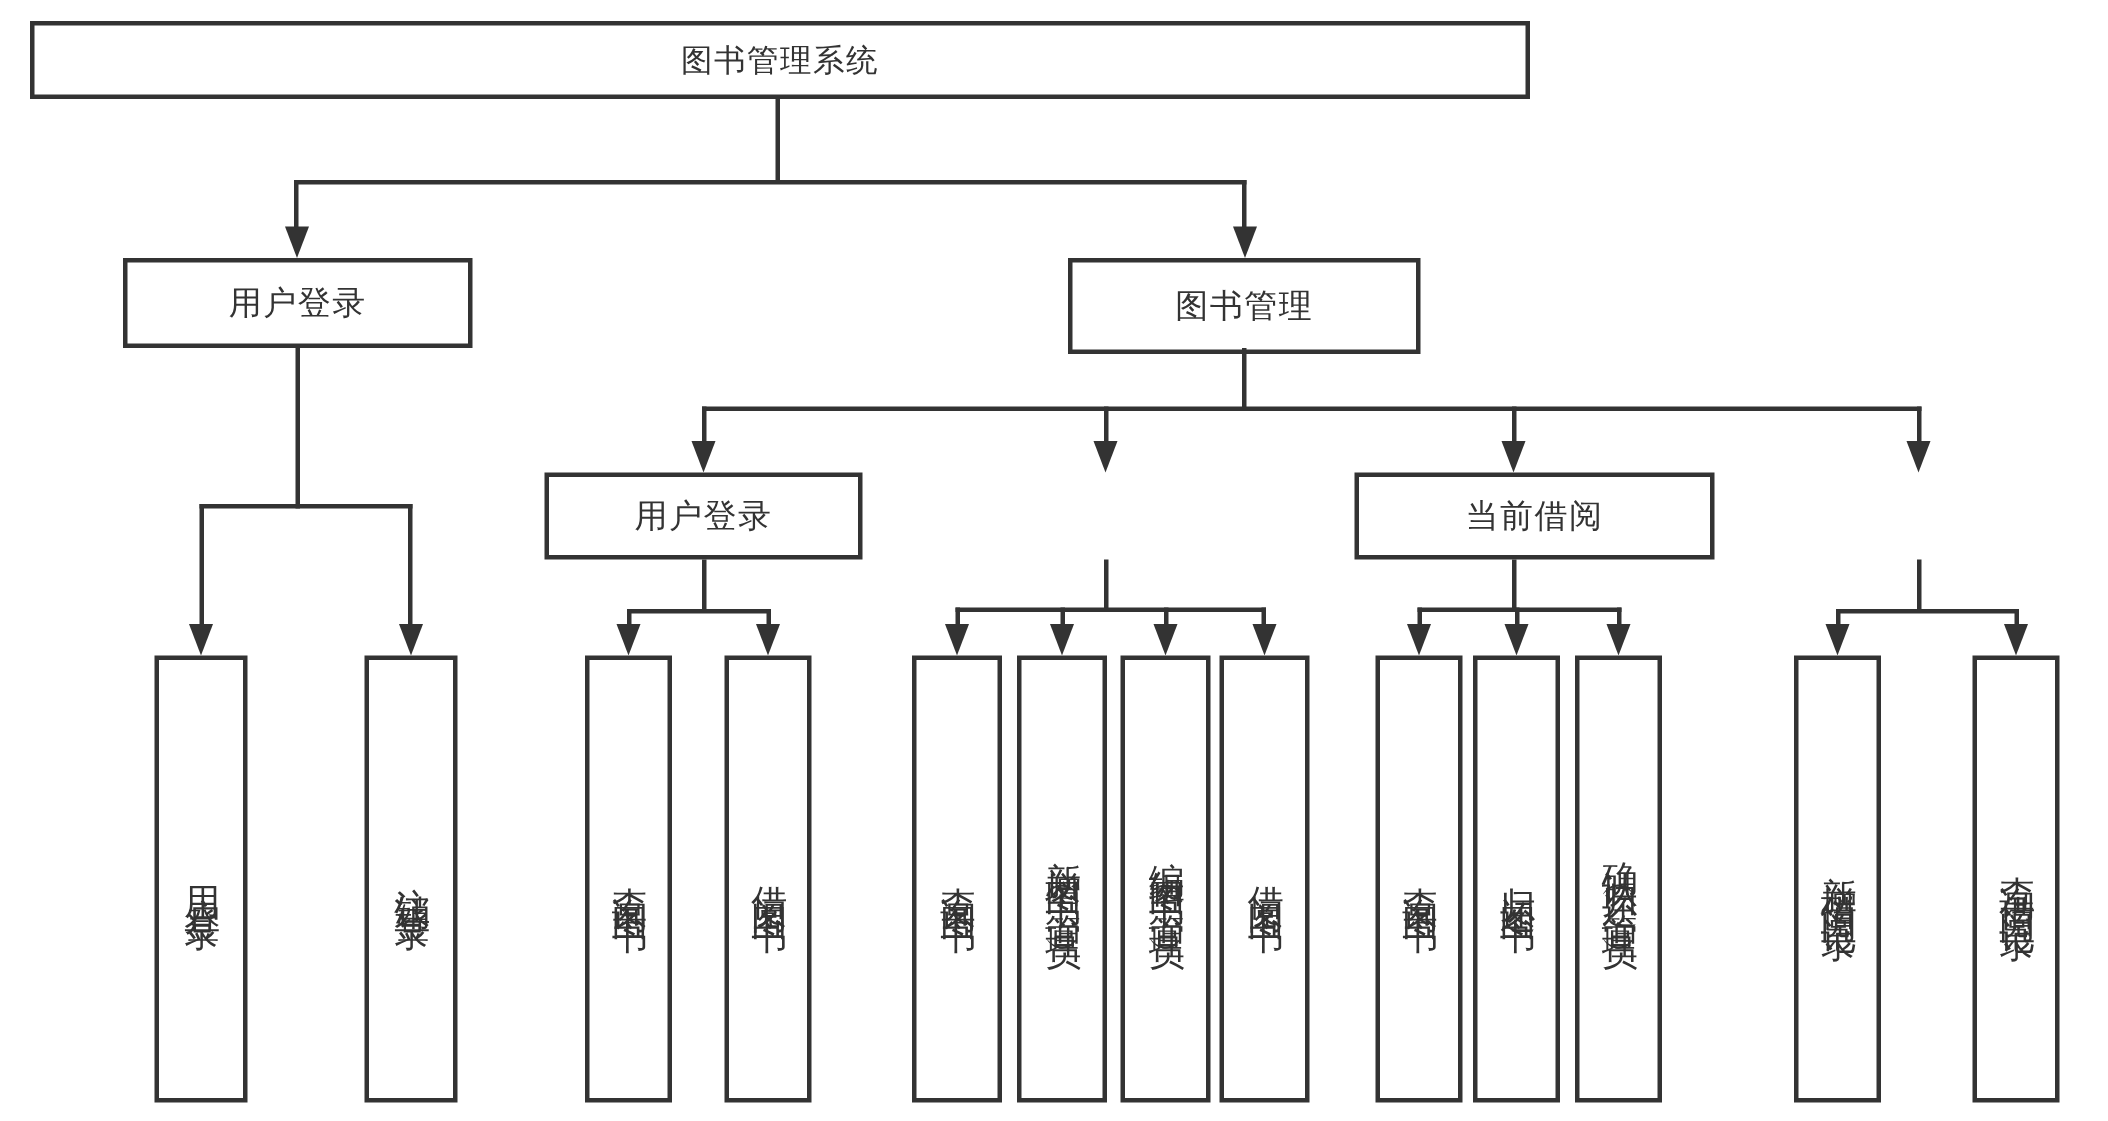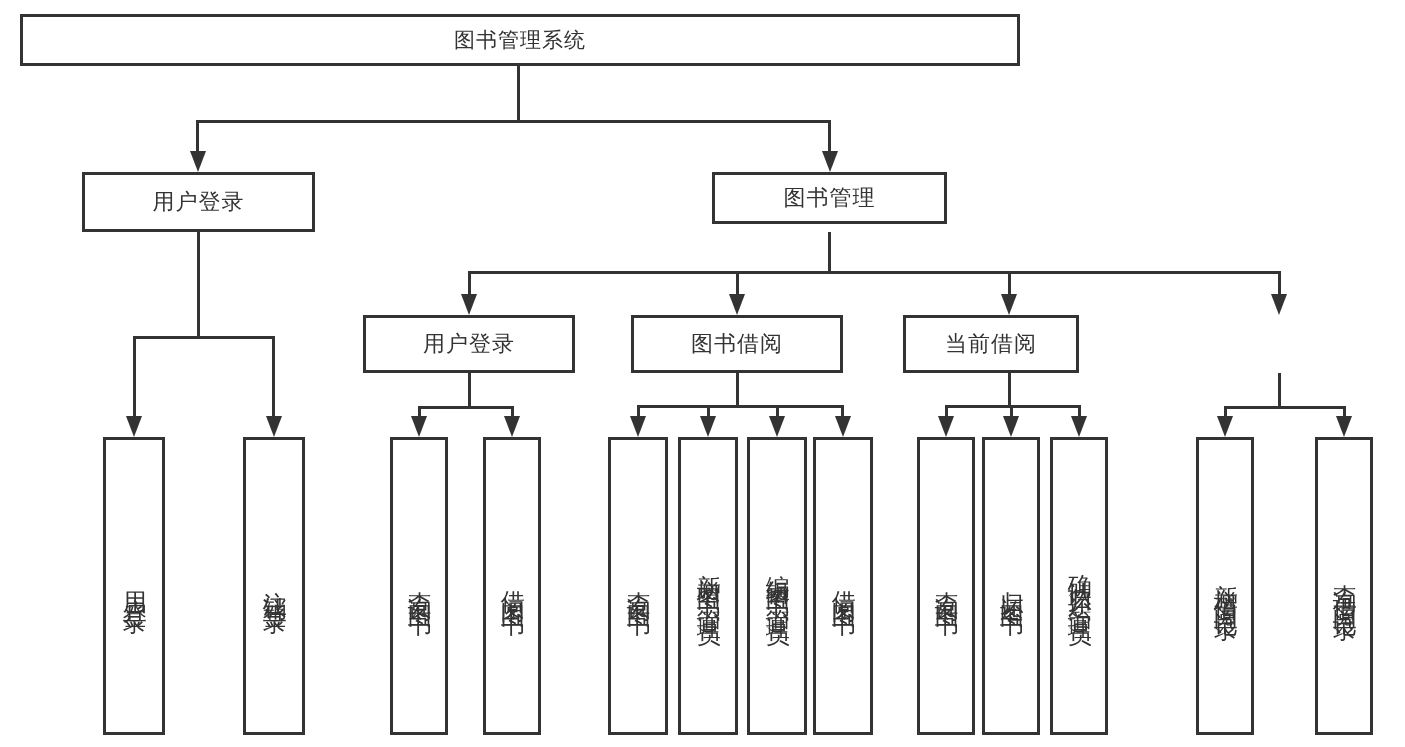--- a/index.html
+++ b/index.html
@@ -59,21 +59,21 @@
   <div class="vline" style="left:517px;top:66px;height:56px;"></div>
   <div class="hline" style="left:196px;top:120px;width:635px;"></div>
   <div class="vline" style="left:196px;top:120px;height:33px;"></div>
   <div class="arrow" style="left:190px;top:151px;"></div>
   <div class="vline" style="left:828px;top:120px;height:33px;"></div>
   <div class="arrow" style="left:822px;top:151px;"></div>
 
   <div class="box" style="left:82px;top:172px;width:233px;height:60px;">
     <span class="hlabel">用户登录</span>
   </div>
-  <div class="box" style="left:712px;top:172px;width:235px;height:52px;">
+  <div class="box" style="left:712px;top:172px;width:235px;height:64px;">
     <span class="hlabel">图书管理</span>
   </div>
 
   <div class="vline" style="left:197px;top:232px;height:107px;"></div>
   <div class="hline" style="left:133px;top:336px;width:142px;"></div>
   <div class="vline" style="left:133px;top:336px;height:82px;"></div>
   <div class="arrow" style="left:126px;top:416px;"></div>
   <div class="vline" style="left:272px;top:336px;height:82px;"></div>
   <div class="arrow" style="left:266px;top:416px;"></div>
 
@@ -84,24 +84,21 @@
   <div class="vline" style="left:736px;top:271px;height:26px;"></div>
   <div class="arrow" style="left:729px;top:294px;"></div>
   <div class="vline" style="left:1008px;top:271px;height:26px;"></div>
   <div class="arrow" style="left:1001px;top:294px;"></div>
   <div class="vline" style="left:1278px;top:271px;height:26px;"></div>
   <div class="arrow" style="left:1271px;top:294px;"></div>
 
   <div class="box" style="left:363px;top:315px;width:212px;height:58px;">
     <span class="hlabel">用户登录</span>
   </div>
-  <div class="box" style="left:631px;top:315px;width:212px;height:58px;">
-    <span class="hlabel">图书借阅</span>
-  </div>
-  <div class="box" style="left:903px;top:315px;width:176px;height:58px;">
+  <div class="box" style="left:903px;top:315px;width:240px;height:58px;">
     <span class="hlabel">当前借阅</span>
   </div>
 
   <div class="vline" style="left:468px;top:373px;height:35px;"></div>
   <div class="hline" style="left:418px;top:406px;width:96px;"></div>
   <div class="vline" style="left:418px;top:406px;height:12px;"></div>
   <div class="arrow" style="left:411px;top:416px;"></div>
   <div class="vline" style="left:511px;top:406px;height:12px;"></div>
   <div class="arrow" style="left:504px;top:416px;"></div>
 

